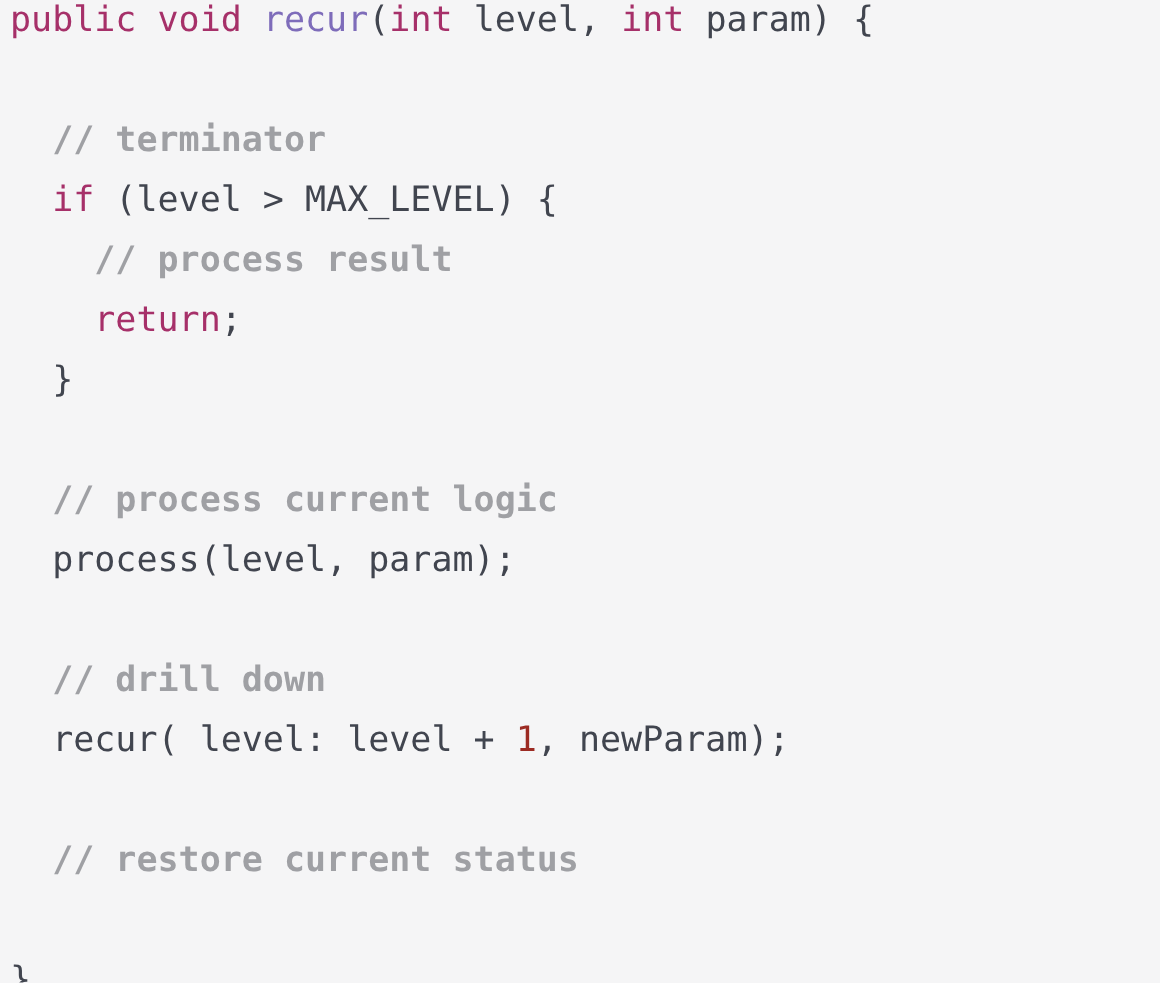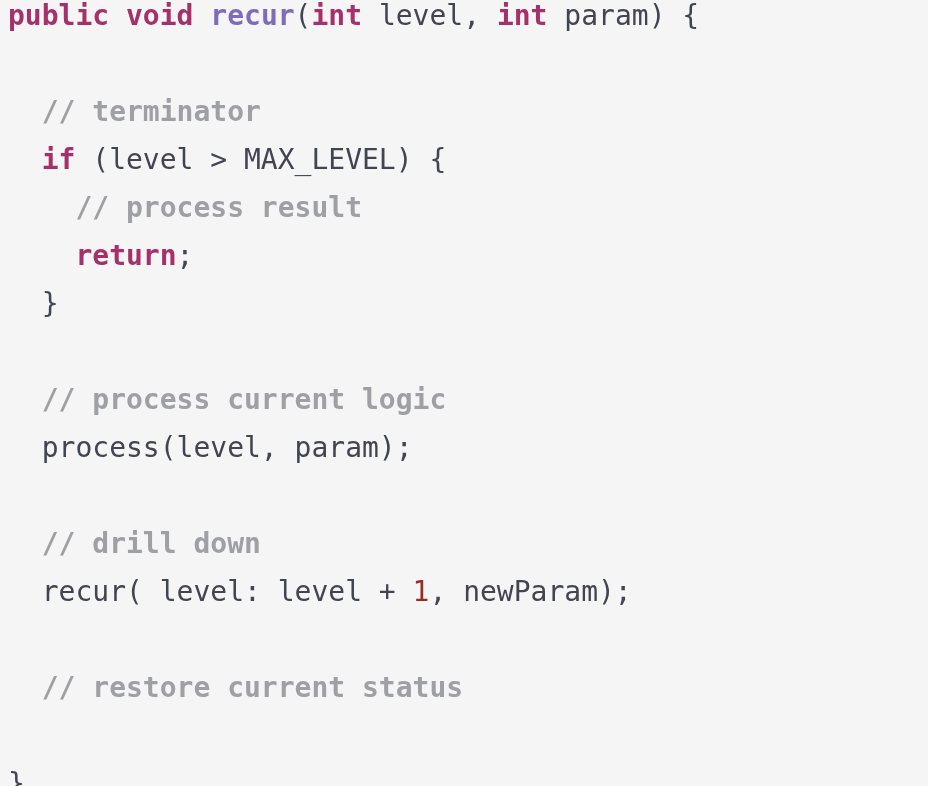--- a/index.html
+++ b/index.html
@@ -20,21 +20,21 @@
     right: 0;
     font-size: 28px;
     line-height: 48px;
     white-space: pre;
   }
   .code-line {
     height: 48px;
     white-space: pre;
   }
   .tok-plain    { color: var(--c-plain); }
-  .tok-keyword  { color: var(--c-keyword); font-weight: bold; }
-  .tok-function { color: var(--c-function); font-weight: bold; }
+  .tok-keyword  { color: var(--c-keyword); font-weight: normal; }
+  .tok-function { color: var(--c-function); font-weight: normal; }
   .tok-comment  { color: var(--c-comment); font-weight: bold; }
   .tok-number   { color: var(--c-number); }
 </style>
 </head>
 <body style="background: rgb(245, 245, 246);">
 
 <div class="code-editor" style="font-size: 28px; line-height: 48px;"><div class="code-line"><span class="tok-keyword">public</span><span class="tok-plain"> </span><span class="tok-keyword">void</span><span class="tok-plain"> </span><span class="tok-function">recur</span><span class="tok-plain">(</span><span class="tok-keyword">int</span><span class="tok-plain"> level, </span><span class="tok-keyword">int</span><span class="tok-plain"> param) {</span></div><div class="code-line"></div><div class="code-line"><span class="tok-comment">  // terminator</span></div><div class="code-line"><span class="tok-plain">  </span><span class="tok-keyword">if</span><span class="tok-plain"> (level &gt; MAX_LEVEL) {</span></div><div class="code-line"><span class="tok-comment">    // process result</span></div><div class="code-line"><span class="tok-plain">    </span><span class="tok-keyword">return</span><span class="tok-plain">;</span></div><div class="code-line"><span class="tok-plain">  }</span></div><div class="code-line"></div><div class="code-line"><span class="tok-comment">  // process current logic</span></div><div class="code-line"><span class="tok-plain">  process(level, param);</span></div><div class="code-line"></div><div class="code-line"><span class="tok-comment">  // drill down</span></div><div class="code-line"><span class="tok-plain">  recur( level: level + </span><span class="tok-number">1</span><span class="tok-plain">, newParam);</span></div><div class="code-line"></div><div class="code-line"><span class="tok-comment">  // restore current status</span></div><div class="code-line"></div><div class="code-line"><span class="tok-plain">}</span></div></div>
 
 </body></html>

